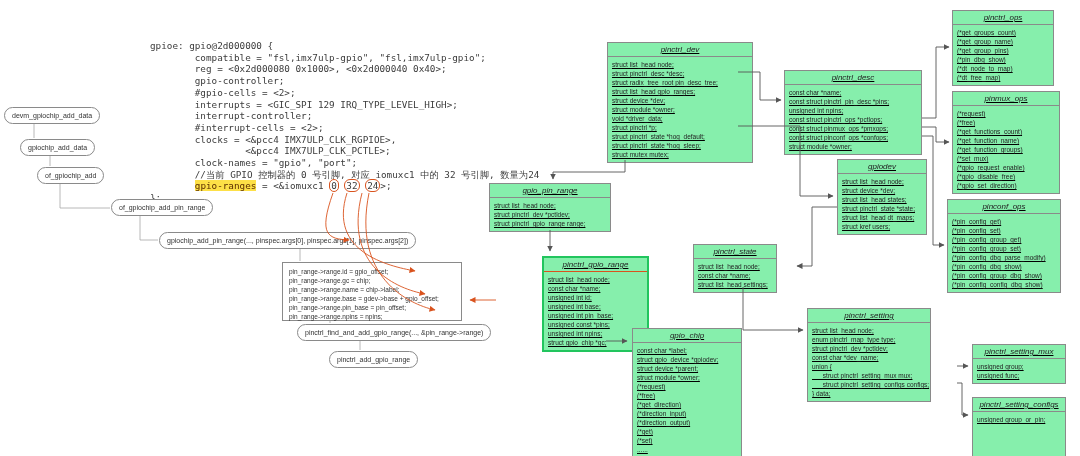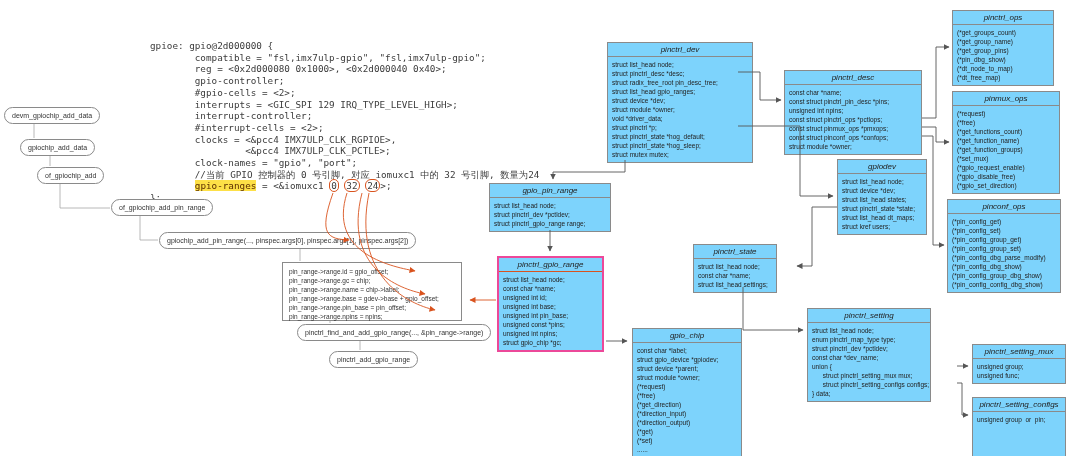--- a/index.html
+++ b/index.html
@@ -11,22 +11,22 @@
   .hl{background:#fde047;color:#5a2d00;}
   .circ{border:1px solid #d9531e;border-radius:6px;padding:0 1px;}
   
   .fnode{position:absolute;height:17px;display:flex;align-items:center;box-sizing:border-box;
          padding:0 7px;background:#fff;border:1px solid #8a8a8a;border-radius:9px;
          font-size:7px;color:#333;white-space:nowrap;}
   
   .cbox{position:absolute;margin:0;background:#fff;border:1px solid #8a8a8a;box-sizing:border-box;
         padding:4px 6px;font:6.5px/9px "Liberation Sans",sans-serif;color:#333;white-space:pre;}
   
-  .sbox{position:absolute;background:#7dd3fc;border:1px solid #8a8a8a;box-sizing:border-box;}
-  .sbox.accent{border:2px solid #ec4899;}
+  .sbox{position:absolute;background:#86efac;border:1px solid #8a8a8a;box-sizing:border-box;text-decoration:underline;}
+  .sbox.accent{border:2px solid #22c55e;margin-left:45px;}
   .sbox .t{font:italic 8px "Liberation Sans",sans-serif;color:#222;text-align:center;
            padding:2px 2px;border-bottom:1px solid #8a8a8a;}
   .sbox.accent .t{border-bottom:1px solid #d9531e;}
   .sbox .f{margin:0;padding:3px 4px;font:6.5px/9px "Liberation Sans",sans-serif;
            color:#222;white-space:pre;overflow:hidden;}
   
   .overlay{position:absolute;left:0;top:0;pointer-events:none;}
   .ln{fill:none;stroke:#555;stroke-width:0.9;}
   .lng{fill:none;stroke:#a6a6a6;stroke-width:0.8;}
   .lno{fill:none;stroke:#d9531e;stroke-width:0.9;}

